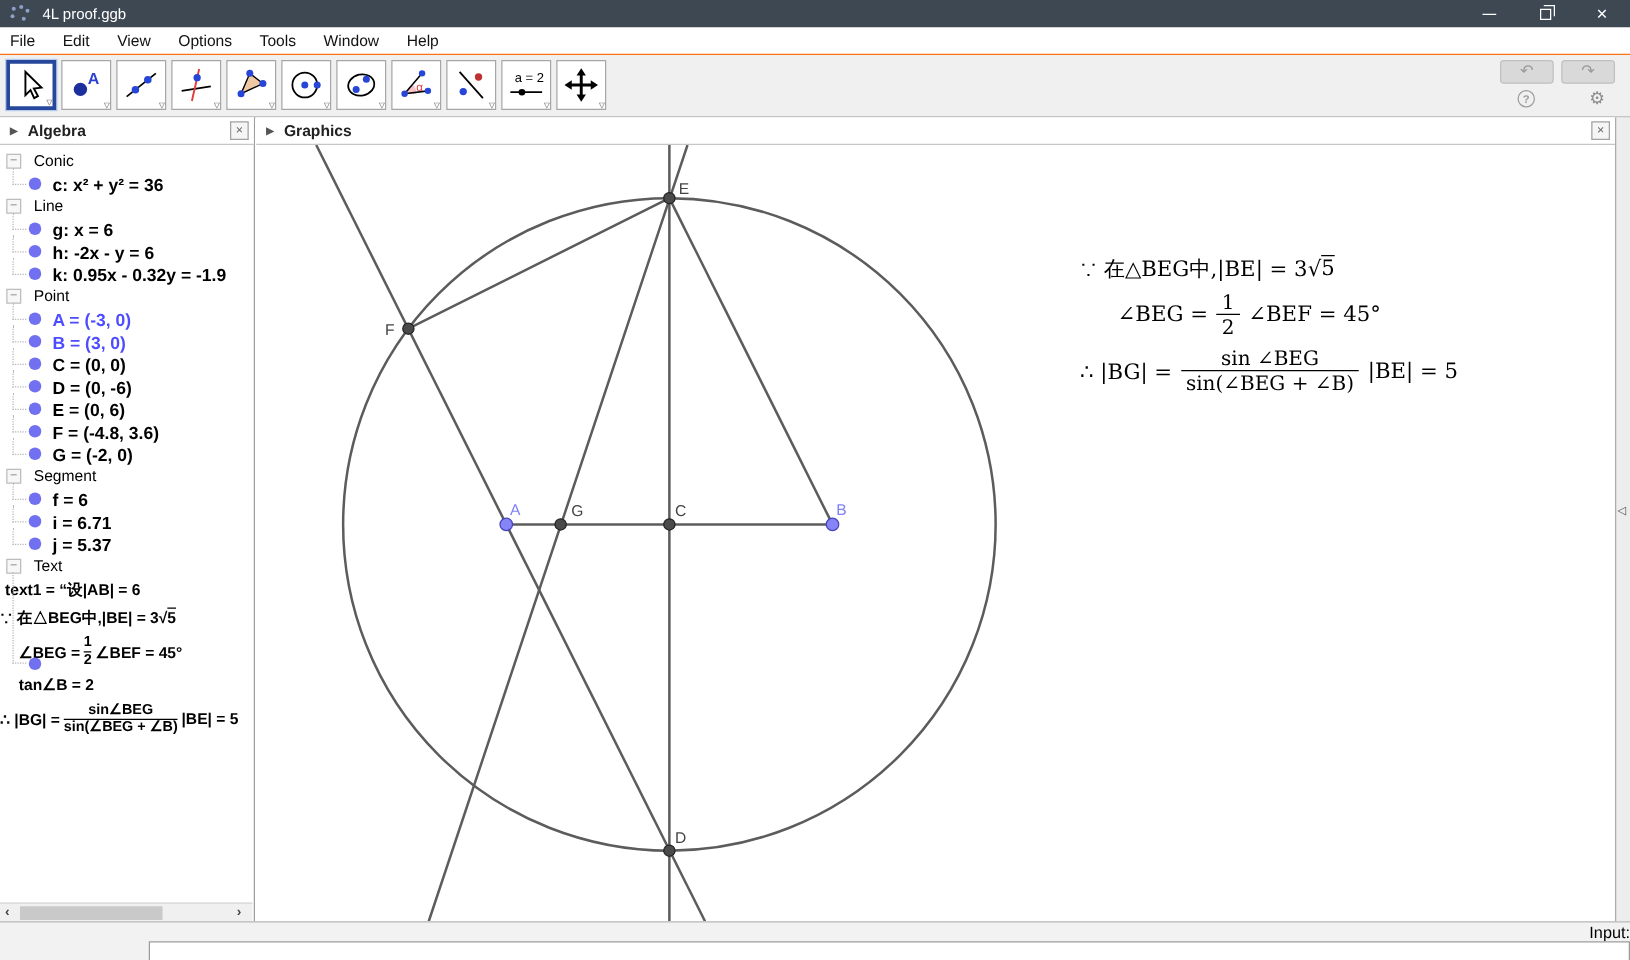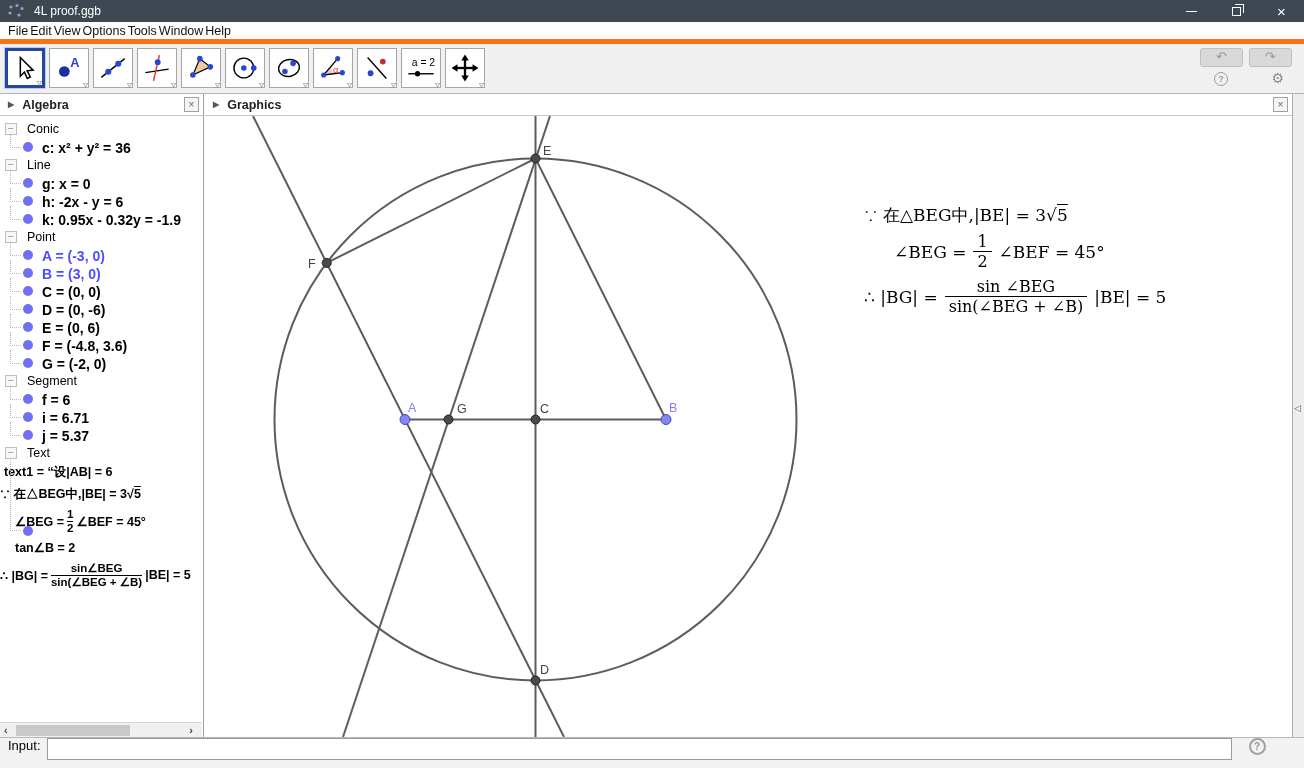--- a/index.html
+++ b/index.html
@@ -14,21 +14,21 @@
   .win-controls { margin-left:auto; display:flex; height:100%; }
   .win-btn { width:45px; height:100%; display:flex; align-items:center; justify-content:center; cursor:default; }
   .minline { width:11px; height:1px; background:#fff; display:block; }
   .restore { width:9px; height:9px; border:1px solid #fff; position:relative; display:block; }
   .restore::before { content:""; position:absolute; left:2px; top:-4px; width:8px; height:8px;
     border:1px solid #fff; border-left:none; border-bottom:none; }
   .close-x { font-size:15px; line-height:1; }
 
   
   #menubar { position:absolute; top:22px; left:0; right:0; height:22px; background:#fff;
-    border-bottom:5px solid #f97316; display:flex; align-items:center; padding-left:8px; gap:2px;
+    border-bottom:1px solid #f97316; display:flex; align-items:center; padding-left:8px; gap:22px;
     font-size:12.5px; color:#111; }
   #menubar span { cursor:default; }
 
   
   #toolbar { position:absolute; top:44px; left:0; right:0; height:50px; background:#f0f0f0;
     border-bottom:1px solid #b5b5b5; }
   #tools { position:absolute; left:5px; top:4px; display:flex; gap:4px; }
   .tool-btn { position:relative; width:40px; height:40px; background:#fff; border:1px solid #a6a6a6; }
   .tool-btn.selected { border:3px solid #26479c; box-shadow:0 0 0 1px #b9cdea; }
   .tool-btn svg { position:absolute; left:50%; top:50%; transform:translate(-50%,-50%); }
@@ -108,21 +108,21 @@
 
   
   #algebra-scrollbar { position:absolute; left:0; right:1px; bottom:0; height:15px; background:#f0f0f0;
     border-top:1px solid #d6d6d6; }
   .sb-arrow { position:absolute; top:0; font-size:11px; font-weight:bold; color:#444; line-height:14px; }
   #sb-left { left:4px; } #sb-right { right:9px; }
   #sb-thumb { position:absolute; left:16px; top:2px; width:114px; height:11px; background:#c9c9c9; }
 
   
   #inputbar { position:absolute; bottom:0; left:0; right:0; height:31px; background:#f2f2f2;
-    border-top:1px solid #b8b8b8; display:flex; align-items:flex-start; }
+    border-top:1px solid #b8b8b8; display:flex; align-items:flex-end;flex-direction:column; }
   #inputbar label { margin-left:8px; font-size:13px; color:#000; }
   #input-field { margin-left:6px; width:1185px; height:22px; border:1px solid #9b9b9b; background:#fff;
     padding:0 4px; font-size:13px; }
   #input-help { margin-left:17px; width:17px; height:17px; border:2px solid #a0a0a0; border-radius:50%;
     color:#969696; font-size:10px; font-weight:bold; display:flex; align-items:center; justify-content:center; }
 </style>
 </head>
 <body>
 
 <div id="titlebar">
@@ -279,21 +279,21 @@
       <div class="alg-item">
         <span class="bullet"></span>
         <span class="txt">c: x² + y² = 36</span>
       </div>
       <div class="sec-header">
         <span class="minus-box">−</span>
         <span class="sec-label">Line</span>
       </div>
       <div class="alg-item">
         <span class="bullet"></span>
-        <span class="txt">g: x = 0</span>
+        <span class="txt">g: x = 6</span>
       </div>
       <div class="alg-item">
         <span class="bullet"></span>
         <span class="txt">h: -2x - y = 6</span>
       </div>
       <div class="alg-item">
         <span class="bullet"></span>
         <span class="txt">k: 0.95x - 0.32y = -1.9</span>
       </div>
       <div class="sec-header">

